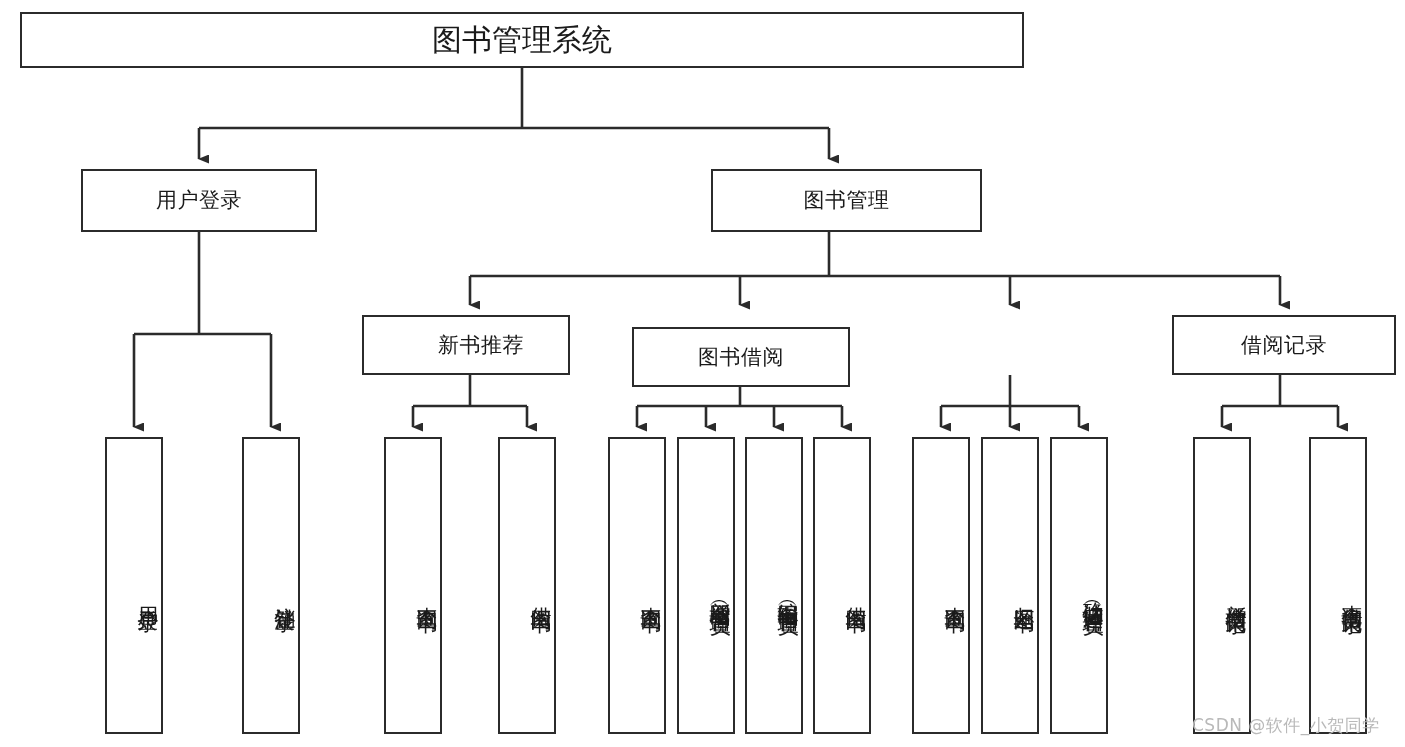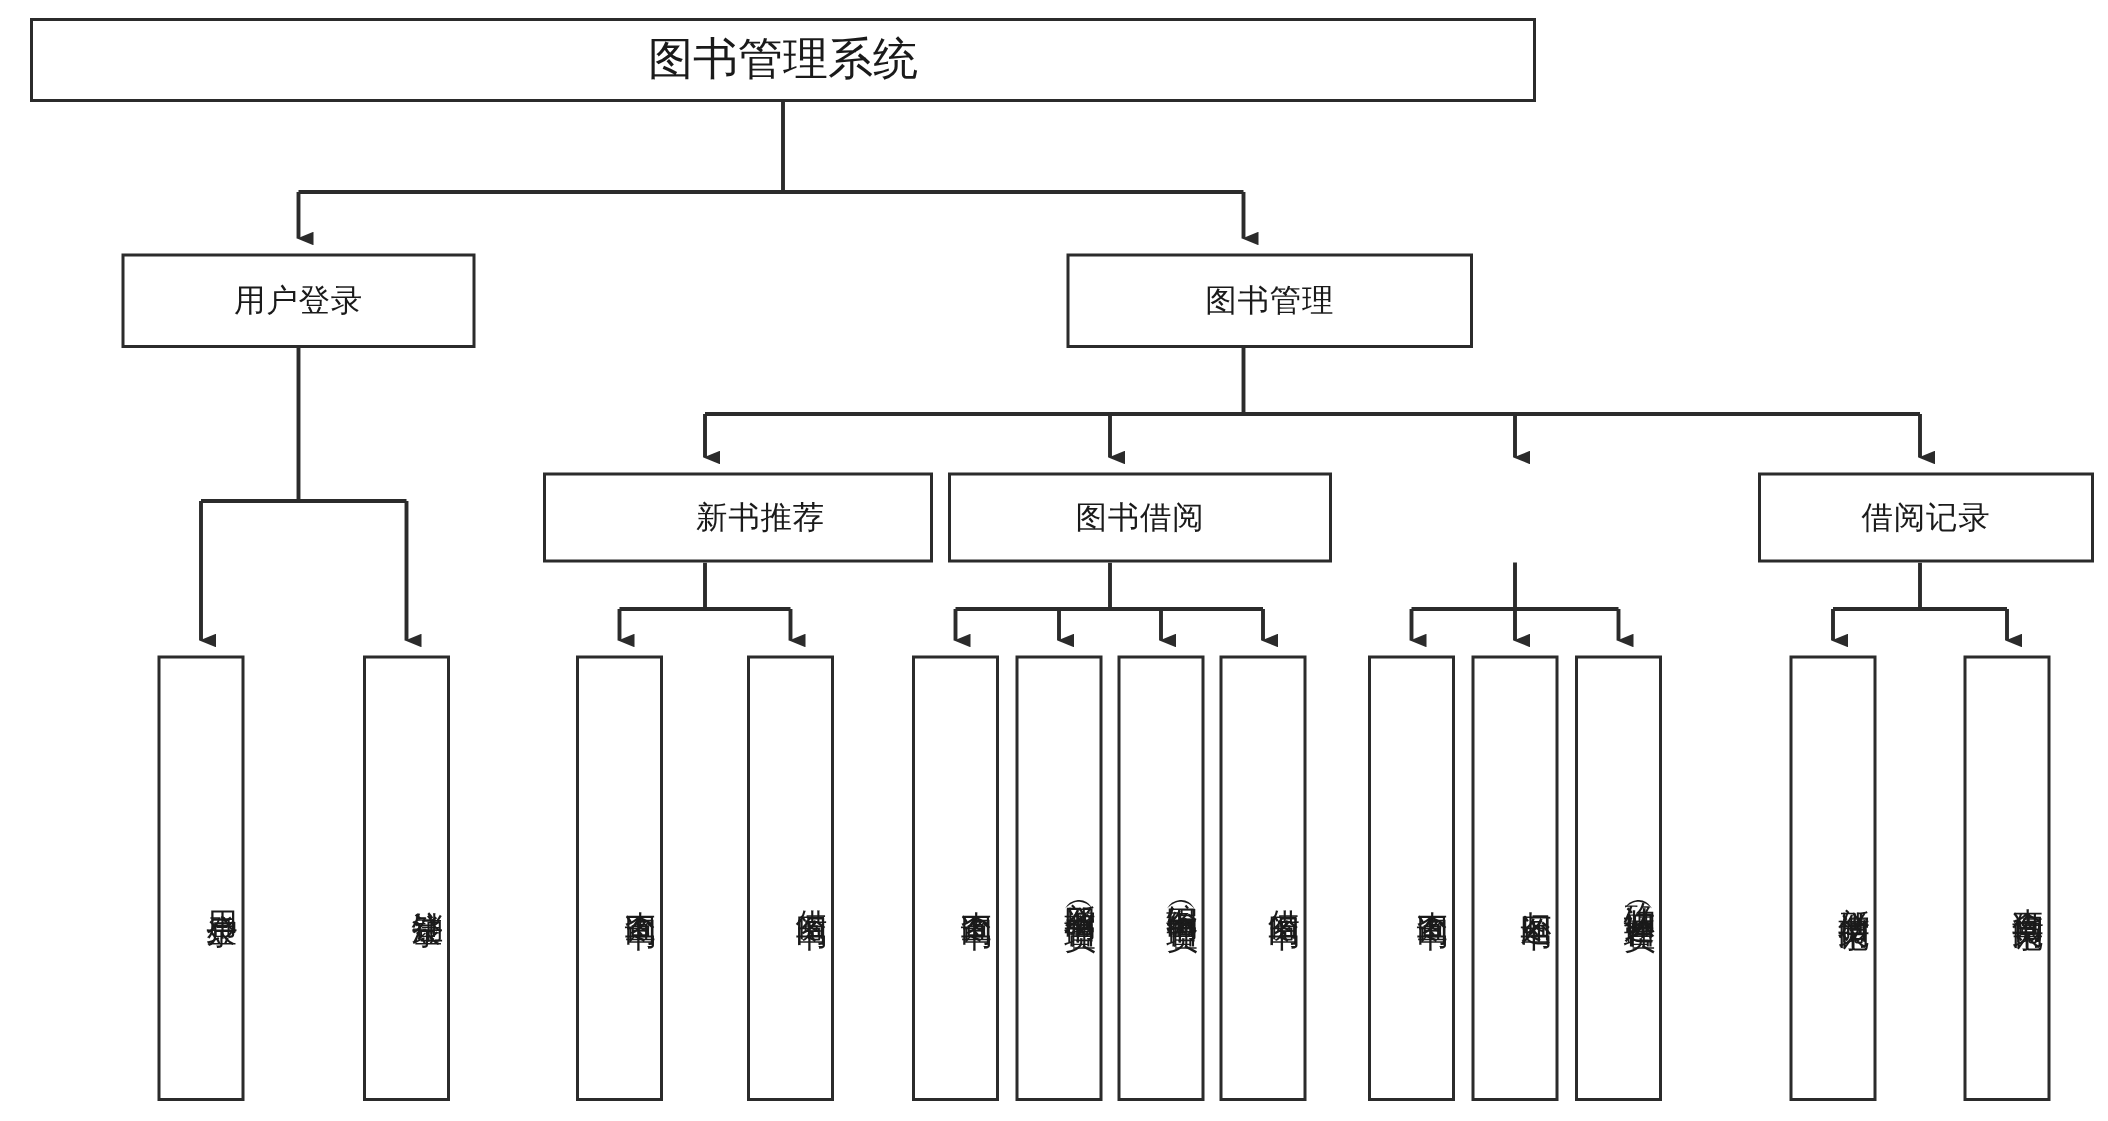--- a/index.html
+++ b/index.html
@@ -116,36 +116,37 @@
       <path d="M1222,406 L1222,427" marker-end="url(#arrow)"></path>
       <path d="M1338,406 L1338,427" marker-end="url(#arrow)"></path>
     </g>
   </svg>
 
   <div class="node root" style="left:20px; top:12px; width:1004px; height:56px;">图书管理系统</div>
 
   <div class="node h" style="left:81px; top:169px; width:236px; height:63px;">用户登录</div>
   <div class="node h" style="left:711px; top:169px; width:271px; height:63px;">图书管理</div>
 
-  <div class="node h" style="left:362px; top:315px; width:260px; height:60px;padding-left:30px;">新书推荐</div>
-  <div class="node h" style="left:632px; top:315px; width:256px; height:60px;">图书借阅</div>
+  <div class="node h" style="left:362px; top:315px; width:208px; height:60px;padding-left:30px;">新书推荐</div>
+  <div class="node h" style="left:632px; top:327px; width:218px; height:60px;">图书借阅</div>
   <div class="node h" style="left:1172px; top:315px; width:224px; height:60px;">借阅记录</div>
 
   <div class="node v" style="left:105px; top:437px; width:58px; height:297px;">用户登录</div>
   <div class="node v" style="left:242px; top:437px; width:58px; height:297px;">注销登录</div>
 
   <div class="node v" style="left:384px; top:437px; width:58px; height:297px;">查询图书</div>
   <div class="node v" style="left:498px; top:437px; width:58px; height:297px;">借阅图书</div>
 
   <div class="node v" style="left:608px; top:437px; width:58px; height:297px;">查询图书</div>
   <div class="node v" style="left:677px; top:437px; width:58px; height:297px;">新增图书（管理员）</div>
   <div class="node v" style="left:745px; top:437px; width:58px; height:297px;">编辑图书（管理员）</div>
   <div class="node v" style="left:813px; top:437px; width:58px; height:297px;">借阅图书</div>
 
   <div class="node v" style="left:912px; top:437px; width:58px; height:297px;">查询图书</div>
   <div class="node v" style="left:981px; top:437px; width:58px; height:297px;">归还图书</div>
   <div class="node v" style="left:1050px; top:437px; width:58px; height:297px;">确认归还（管理员）</div>
 
   <div class="node v" style="left:1193px; top:437px; width:58px; height:297px;">新增借阅记录</div>
   <div class="node v" style="left:1309px; top:437px; width:58px; height:297px;">查询借阅记录</div>
 
+  <div class="watermark" style="left:1192px; top:714px;">CSDN @软件_小贺同学</div>
 
 </div>
 
 </body></html>

